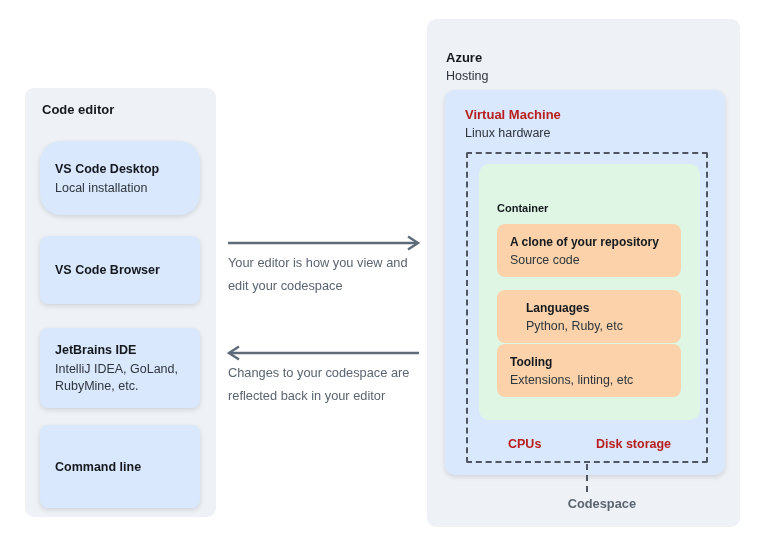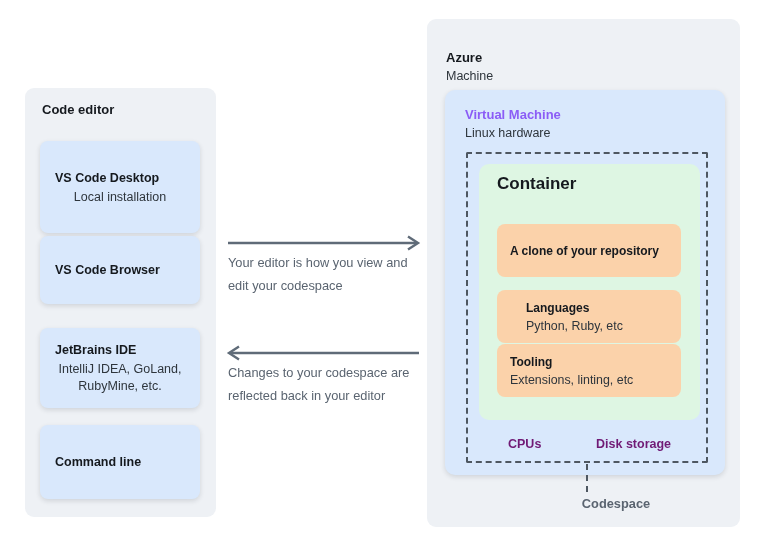--- a/index.html
+++ b/index.html
@@ -16,77 +16,77 @@
 
   .panel-title{font-size:13px;font-weight:700;color:#15191e;}
   .head-sub{font-size:12.5px;color:#2e353c;margin-top:4px;}
 
   
   .card{position:absolute;left:40px;width:160px;background:#d9e8fc;border-radius:8px;
         box-shadow:0 2px 5px rgba(25,35,50,.14);
         display:flex;flex-direction:column;justify-content:center;
         padding:0 15px;box-sizing:border-box;}
   .card-title{font-size:12.5px;font-weight:700;color:#15191e;line-height:18px;}
-  .card-sub{font-size:12.5px;color:#2e353c;line-height:17px;margin-top:2px;text-align:center;}
+  .card-sub{font-size:12.5px;color:#2e353c;line-height:17px;margin-top:2px;}
 
   
   .arrow-svg{position:absolute;overflow:visible;}
   .flow-text{position:absolute;width:202px;font-size:12.8px;line-height:23px;color:#5a6470;}
 
   
   #vm-box{position:absolute;left:445px;top:90px;width:280px;height:385px;
           background:#d9e8fc;border-radius:10px;box-shadow:0 2px 5px rgba(25,35,50,.14);}
   .vm-head{position:absolute;left:465px;top:106px;}
-  .vm-title{font-size:13px;font-weight:700;color:#8b5cf6;line-height:18px;}
+  .vm-title{font-size:13px;font-weight:700;color:#b91c1c;line-height:18px;}
   .vm-sub{font-size:12.5px;color:#2e353c;line-height:18px;}
 
   #dashed-region{position:absolute;left:466px;top:152px;width:242px;height:311px;
                  border:2px dashed #4e5761;border-radius:2px;box-sizing:border-box;}
 
   #green-box{position:absolute;left:479px;top:164px;width:221px;height:256px;
              background:#def6e3;border-radius:10px;}
   .green-head{position:absolute;left:497px;top:175px;}
-  .green-title{font-size:17px;font-weight:700;color:#15191e;line-height:18px;}
+  .green-title{font-size:11px;font-weight:700;color:#15191e;line-height:18px;margin-top:24px;}
   .green-sub{font-size:12.2px;color:#2e353c;line-height:17px;}
 
   .ocard{position:absolute;left:497px;width:184px;height:53px;background:#fbd2aa;
          border-radius:8px;display:flex;flex-direction:column;justify-content:center;
          padding:0 13px;box-sizing:border-box;}
   .o-title{font-size:12px;font-weight:700;color:#15191e;line-height:16px;}
   .o-sub{font-size:12.4px;color:#2e353c;line-height:16px;margin-top:2px;}
 
-  .resource{position:absolute;top:437px;font-size:12.5px;font-weight:700;color:#701a75;}
+  .resource{position:absolute;top:437px;font-size:12.5px;font-weight:700;color:#b91c1c;}
 
   #codespace-connector{position:absolute;left:586px;top:464px;height:28px;width:0;
                        border-left:2px dashed #4e5761;}
-  #codespace-label{position:absolute;left:568px;top:496px;width:96px;text-align:center;
+  #codespace-label{position:absolute;left:540px;top:496px;width:96px;text-align:right;
                    font-size:12.8px;font-weight:700;color:#5a6470;}
 </style>
 </head>
 <body>
 
 <section class="panel" id="left-panel">
   <div class="panel-title abs" style="left:17px;top:14px;">Code editor</div>
 </section>
 
-<div class="card" style="top:141px;height:92px;">
+<div class="card" style="top:141px;height:74px;border-radius:21px;">
   <div class="card-title nowrap">VS Code Desktop</div>
   <div class="card-sub nowrap">Local installation</div>
 </div>
 
 <div class="card" style="top:236px;height:68px;">
   <div class="card-title nowrap">VS Code Browser</div>
 </div>
 
 <div class="card" style="top:328px;height:80px;">
   <div class="card-title nowrap">JetBrains IDE</div>
   <div class="card-sub">IntelliJ IDEA, GoLand, RubyMine, etc.</div>
 </div>
 
-<div class="card" style="top:425px;height:74px;">
+<div class="card" style="top:425px;height:83px;">
   <div class="card-title nowrap">Command line</div>
 </div>
 
 <svg class="arrow-svg" style="left:227px;top:235px;" width="194" height="16" viewBox="0 0 194 16">
   <g fill="none" stroke="#5f6b78" stroke-width="2.4">
     <path d="M1 8 H 189"></path>
     <path d="M181 1.5 L 191 8 L 181 14.5"></path>
   </g>
 </svg>
 <div class="flow-text" style="left:228px;top:251px;">Your editor is how you view and edit your codespace</div>
@@ -95,40 +95,41 @@
   <g fill="none" stroke="#5f6b78" stroke-width="2.4">
     <path d="M193 8 H 5"></path>
     <path d="M13 1.5 L 3 8 L 13 14.5"></path>
   </g>
 </svg>
 <div class="flow-text" style="left:228px;top:361px;">Changes to your codespace are reflected back in your editor</div>
 
 <section class="panel" id="right-panel">
   <div class="abs" style="left:19px;top:31px;">
     <div class="panel-title">Azure</div>
-    <div class="head-sub">Machine</div>
+    <div class="head-sub">Hosting</div>
   </div>
 </section>
 
 <div id="vm-box"></div>
 
 <div class="vm-head">
   <div class="vm-title nowrap">Virtual Machine</div>
   <div class="vm-sub nowrap">Linux hardware</div>
 </div>
 
 <div id="dashed-region"></div>
 
 <div id="green-box"></div>
 <div class="green-head">
   <div class="green-title nowrap">Container</div>
 </div>
 
 <div class="ocard" style="top:224px;">
   <div class="o-title nowrap">A clone of your repository</div>
+  <div class="o-sub nowrap">Source code</div>
 </div>
 
 <div class="ocard" style="top:290px;padding-left:29px;">
   <div class="o-title nowrap">Languages</div>
   <div class="o-sub nowrap">Python, Ruby, etc</div>
 </div>
 
 <div class="ocard" style="top:344px;">
   <div class="o-title nowrap">Tooling</div>
   <div class="o-sub nowrap">Extensions, linting, etc</div>

